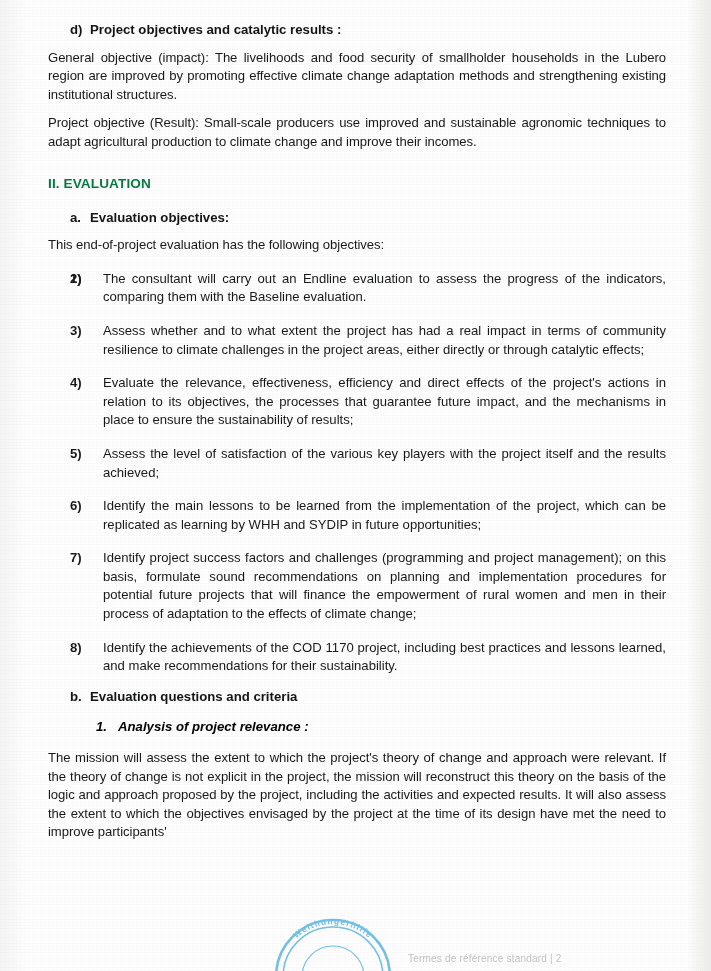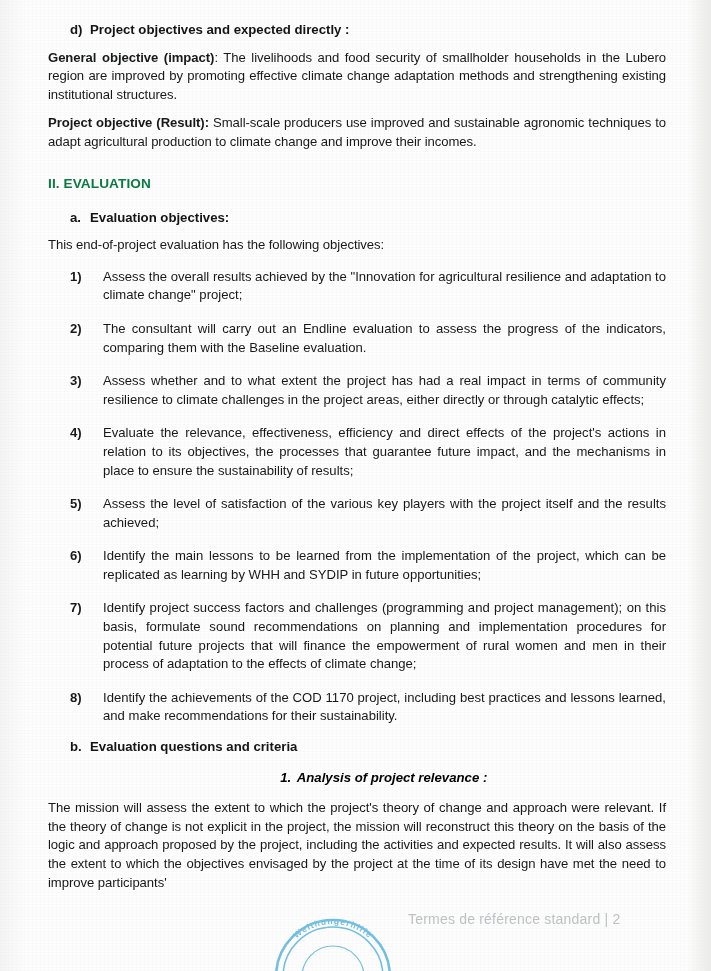--- a/index.html
+++ b/index.html
@@ -42,21 +42,21 @@
     font-size: 13.1px;
     line-height: 18.6px;
     letter-spacing: -0.05px;
   }
   .para {
     text-align: justify;
     text-justify: inter-word;
     margin-bottom: 10px;
   }
   .para-left { text-align: left; }
-  .lead { font-weight: bold; }
+  .lead { font-weight: normal; }
 
   
   .sub-head {
     font-weight: bold;
     font-size: 13.2px;
     line-height: 18.6px;
     margin: 13px 0 9px 0;
     padding-left: 22px;
     color: #141516;
   }
@@ -93,77 +93,75 @@
   .num-item:last-child { margin-bottom: 0; }
 
   
   .italic-point {
     font-weight: bold;
     font-style: italic;
     font-size: 13.2px;
     line-height: 18.6px;
     margin: 12px 0 12px 0;
     padding-left: 48px;
-    text-align: center;
   }
   .italic-point .mk { display: inline-block; min-width: 22px; }
 
   
   .stamp {
     position: absolute;
     left: 258px; top: 902px;
     width: 150px; height: 150px;
     pointer-events: none;
     opacity: .72;
   }
   .stamp svg { display: block; }
 
   .footer-note {
     position: absolute;
-    left: 408px; top: 911px;
-    font-size: 14px;
+    left: 408px; top: 953px;
+    font-size: 10px;
     color: #bfc3c4;
     letter-spacing: .2px;
     white-space: nowrap;
   }
   .edge-fade {
     position: absolute;
     right: 0; top: 0; width: 24px; height: 971px;
     background: linear-gradient(90deg, rgba(250,250,250,0), rgba(232,232,230,.75));
     pointer-events: none;
   }
 </style>
 </head>
 <body>
 
 <div class="scan-page"></div>
 
 <div class="content">
 
 
   <div class="sub-head">
-    <span class="mk">d)</span><span>Project objectives and expected directly :</span>
+    <span class="mk">d)</span><span>Project objectives and catalytic results :</span>
   </div>
 
   <p class="para"><span class="lead">General objective (impact)</span><span>: The livelihoods and food security of smallholder households in the Lubero region are improved by promoting effective climate change adaptation methods and strengthening existing institutional structures.</span></p>
 
   <p class="para"><span class="lead">Project objective (Result):</span><span> Small-scale producers use improved and sustainable agronomic techniques to adapt agricultural production to climate change and improve their incomes.</span></p>
 
   <h2 class="section-head">II. EVALUATION</h2>
 
   <div class="sub-head">
     <span class="mk">a.</span><span>Evaluation objectives:</span>
   </div>
 
   <p class="para para-left" style="margin-bottom:13px;">This end-of-project evaluation has the following objectives:</p>
 
   <div class="num-list">
     <div class="num-item">
       <span class="num">1)</span>
-      <span>Assess the overall results achieved by the "Innovation for agricultural resilience and adaptation to climate change" project;</span>
     </div>
     <div class="num-item">
       <span class="num">2)</span>
       <span>The consultant will carry out an Endline evaluation to assess the progress of the indicators, comparing them with the Baseline evaluation.</span>
     </div>
     <div class="num-item">
       <span class="num">3)</span>
       <span>Assess whether and to what extent the project has had a real impact in terms of community resilience to climate challenges in the project areas, either directly or through catalytic effects;</span>
     </div>
     <div class="num-item">

